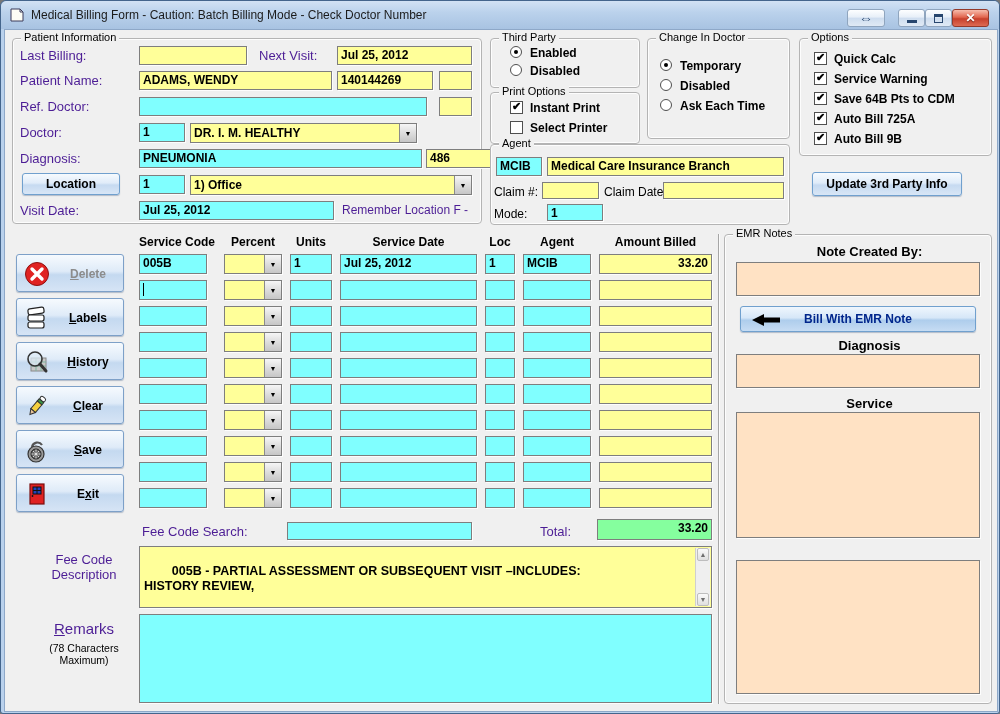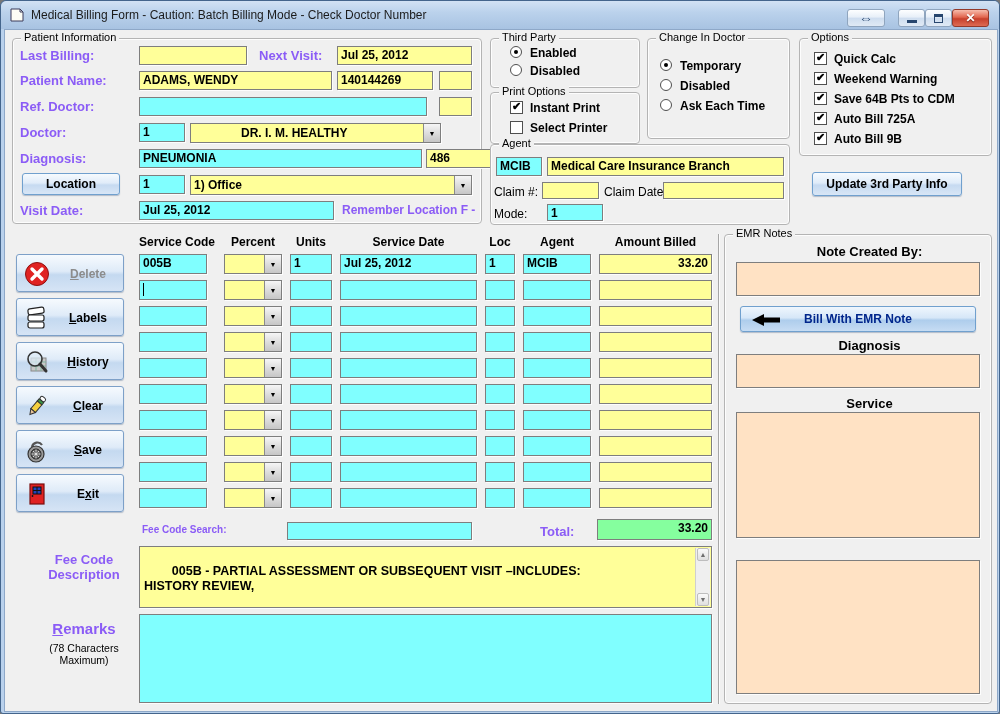--- a/index.html
+++ b/index.html
@@ -13,21 +13,21 @@
   .wbtn{position:absolute;top:8px;height:18px;border:1px solid #8FA5BE;border-radius:3px;
         background:linear-gradient(#FDFEFF,#E7EFF8 45%,#CEDDEF 50%,#E0EAF5);
         display:flex;align-items:center;justify-content:center;cursor:default;}
   .wbtn.close{background:linear-gradient(#F6BCAC,#E2664F 45%,#C7402C 55%,#DE6A52);border-color:#93392A;}
   .ico-min{width:10px;height:3px;background:#27466E;margin-top:7px;}
   .ico-max{width:9px;height:9px;border:1px solid #27466E;border-top-width:3px;background:transparent;}
   .ico-close{color:#FFF;font-size:12px;font-weight:bold;line-height:1;text-shadow:0 1px 1px #7C2214;}
   .ico-resize{color:#27466E;font-size:14px;font-weight:bold;line-height:1;}
   .content{position:absolute;left:3px;top:28px;width:994px;height:683px;background:#F0F0F0;border:1px solid #8EA8C8;}
   .abs{position:absolute;}
-  .lbl{position:absolute;font-size:12px;font-weight:bold;color:#8b5cf6;white-space:nowrap;}
+  .lbl{position:absolute;font-size:12px;font-weight:normal;color:#4c1d95;white-space:nowrap;}
   .lbl-n{position:absolute;font-size:12px;color:#000;white-space:nowrap;}
   .group{position:absolute;border:1px solid #B4B4B4;border-radius:4px;box-shadow:inset 0 0 0 1px #FDFDFD;}
   .gcap{position:absolute;top:-8px;left:8px;background:#F0F0F0;padding:0 3px;font-size:11px;color:#000;}
   .f{position:absolute;height:19px;border:1px solid #7E7E7E;box-shadow:1px 1px 0 #FDFDFD;
      font-size:12px;font-weight:bold;padding:1px 3px;line-height:15px;overflow:hidden;white-space:nowrap;}
   .yellow{background:#FFFF99;} .cyan{background:#80FFFF;} .green{background:#85FF9E;text-align:right;}
   .peach{background:#FFE2C4;}
   .combo{position:absolute;height:20px;border:1px solid #7E7E7E;box-shadow:1px 1px 0 #FDFDFD;display:flex;background:#FFFF99;}
   .combo-val{flex:1;font-size:12px;font-weight:bold;padding:1px 3px;line-height:16px;overflow:hidden;white-space:nowrap;}
   .ddbtn{width:17px;border-left:1px solid #8A8A8A;background:linear-gradient(#F6F6F6,#DDDDDD 50%,#C6C6C6);
@@ -106,21 +106,21 @@
       <span class="f yellow" style="left:137px;top:69px;width:193px;">ADAMS, WENDY</span>
       <span class="f yellow" style="left:335px;top:69px;width:96px;">140144269</span>
       <span class="f yellow" style="left:437px;top:69px;width:33px;"></span>
 
       <span class="lbl" style="left:18px;top:97px;font-size:13px;">Ref. Doctor:</span>
       <span class="f cyan" style="left:137px;top:95px;width:288px;"></span>
       <span class="f yellow" style="left:437px;top:95px;width:33px;"></span>
 
       <span class="lbl" style="left:18px;top:123px;font-size:13px;">Doctor:</span>
       <span class="f cyan" style="left:137px;top:121px;width:46px;">1</span>
-      <span class="combo" style="left:188px;top:121px;width:251px;padding-left:47px;">
+      <span class="combo" style="left:188px;top:121px;width:227px;">
         <span class="combo-val">DR. I. M. HEALTHY</span>
         <span class="ddbtn">▼</span>
       </span>
 
       <span class="lbl" style="left:18px;top:149px;font-size:13px;text-align:right;">Diagnosis:</span>
       <span class="f cyan" style="left:137px;top:147px;width:283px;">PNEUMONIA</span>
       <span class="f yellow" style="left:424px;top:147px;width:65px;">486</span>
 
       <div class="btn" style="left:20px;top:171px;width:98px;height:22px;">Location</div>
       <span class="f cyan" style="left:137px;top:173px;width:46px;">1</span>
@@ -175,21 +175,21 @@
 
       <div class="group" style="left:797px;top:36px;width:193px;height:118px;">
         <span class="gcap">Options</span>
       </div>
       <div class="optrow" style="left:812px;top:50px;">
         <span class="cb checked"></span>
         <span class="olabel">Quick Calc</span>
       </div>
       <div class="optrow" style="left:812px;top:70px;">
         <span class="cb checked"></span>
-        <span class="olabel">Weekend Warning</span>
+        <span class="olabel">Service Warning</span>
       </div>
       <div class="optrow" style="left:812px;top:90px;">
         <span class="cb checked"></span>
         <span class="olabel">Save 64B Pts to CDM</span>
       </div>
       <div class="optrow" style="left:812px;top:110px;">
         <span class="cb checked"></span>
         <span class="olabel">Auto Bill 725A</span>
       </div>
       <div class="optrow" style="left:812px;top:130px;">
@@ -399,21 +399,21 @@
             <span class="ddbtn">▼</span>
           </span>
           <span class="f cyan c-un"></span>
           <span class="f cyan c-dt"></span>
           <span class="f cyan c-lc"></span>
           <span class="f cyan c-ag"></span>
           <span class="f yellow c-am"></span>
         </div>
       </div>
 
-      <span class="lbl" style="left:140px;top:522px;font-size:10px;">Fee Code Search:</span>
+      <span class="lbl" style="left:140px;top:522px;font-size:13px;">Fee Code Search:</span>
       <span class="f cyan" style="left:285px;top:520px;width:185px;height:18px;"></span>
       <span class="lbl" style="left:538px;top:522px;font-size:13px;">Total:</span>
       <span class="f green" style="left:595px;top:517px;width:115px;height:21px;">33.20</span>
 
       <div class="lbl" style="left:27px;top:550px;width:110px;text-align:center;white-space:normal;font-size:13px;">Fee Code Description</div>
       <div class="bigbox yellow" style="left:137px;top:544px;width:573px;height:62px;padding-right:23px;">
         <span>005B - PARTIAL ASSESSMENT OR SUBSEQUENT VISIT –INCLUDES:
 HISTORY REVIEW,</span>
         <span class="sbar">
           <span class="sarrow" style="top:0;">▲</span>

